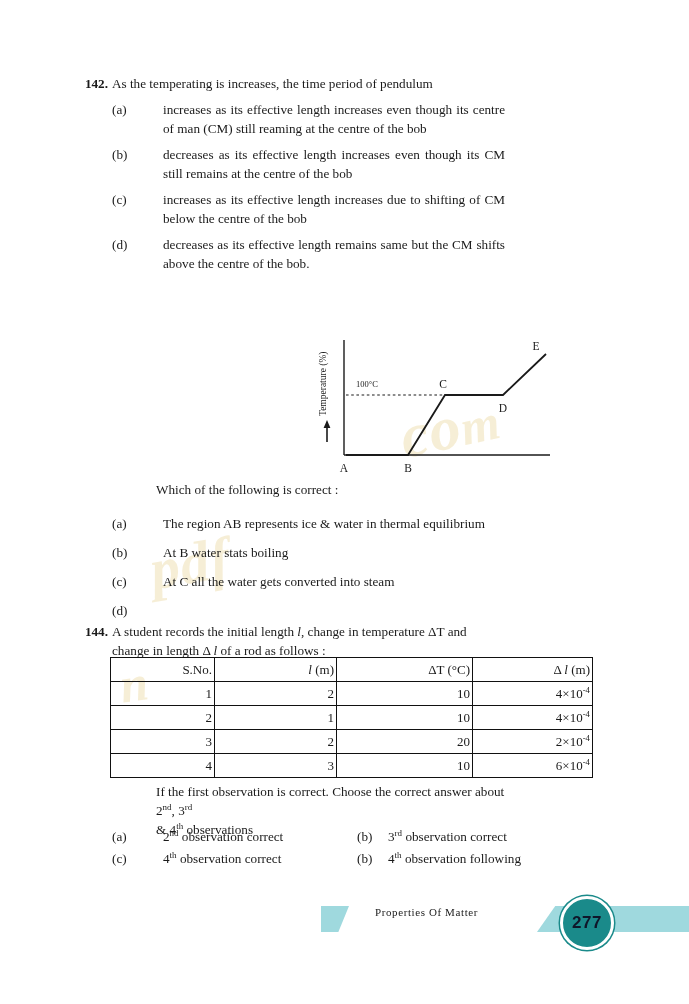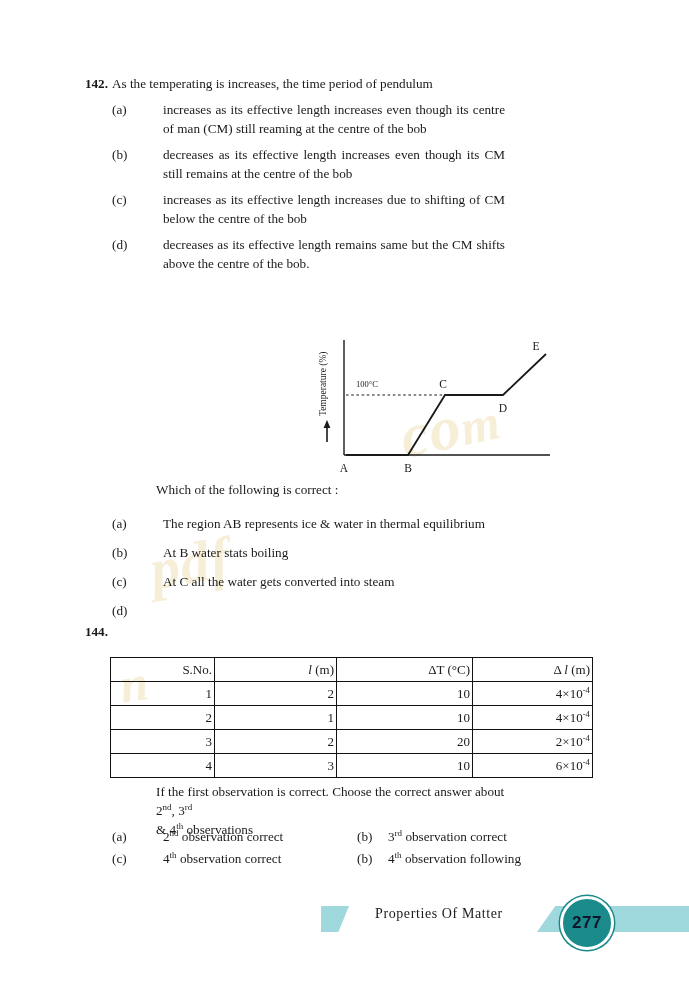--- a/index.html
+++ b/index.html
@@ -151,21 +151,21 @@
     top: 10px;
     width: 28px;
     height: 26px;
     background: #9fd9de;
     clip-path: polygon(0 0, 100% 0, 62% 100%, 0 100%);
   }
   .foot-title {
     position: absolute;
     left: 375px;
     top: 10px;
-    font-size: 14px;
+    font-size: 11px;
     letter-spacing: 0.6px;
     color: #1a1a1a;
     white-space: nowrap;
   }
   .foot-band {
     position: absolute;
     left: 537px;
     top: 10px;
     width: 152px;
     height: 26px;
@@ -270,20 +270,21 @@
       <span>At C all the water gets converted into steam</span>
     </div>
     <div class="opt" style="margin-top:10px;">
       <span class="lab">(d)</span>
     </div>
   </div>
 
   <div class="qblock" style="top:622px;">
     <div class="qhead">
       <span class="qnum">144.</span>
+      <span class="qtext"><span>A student records the initial length </span><span class="ital">l</span><span>, change in temperature  ΔT and change in length Δ </span><span class="ital">l</span><span> of a rod as follows :</span></span>
     </div>
   </div>
 
   <div class="tablewrap">
     <table class="data">
       <colgroup>
           <col class="c1">
           <col class="c2">
           <col class="c3">
           <col class="c4">

